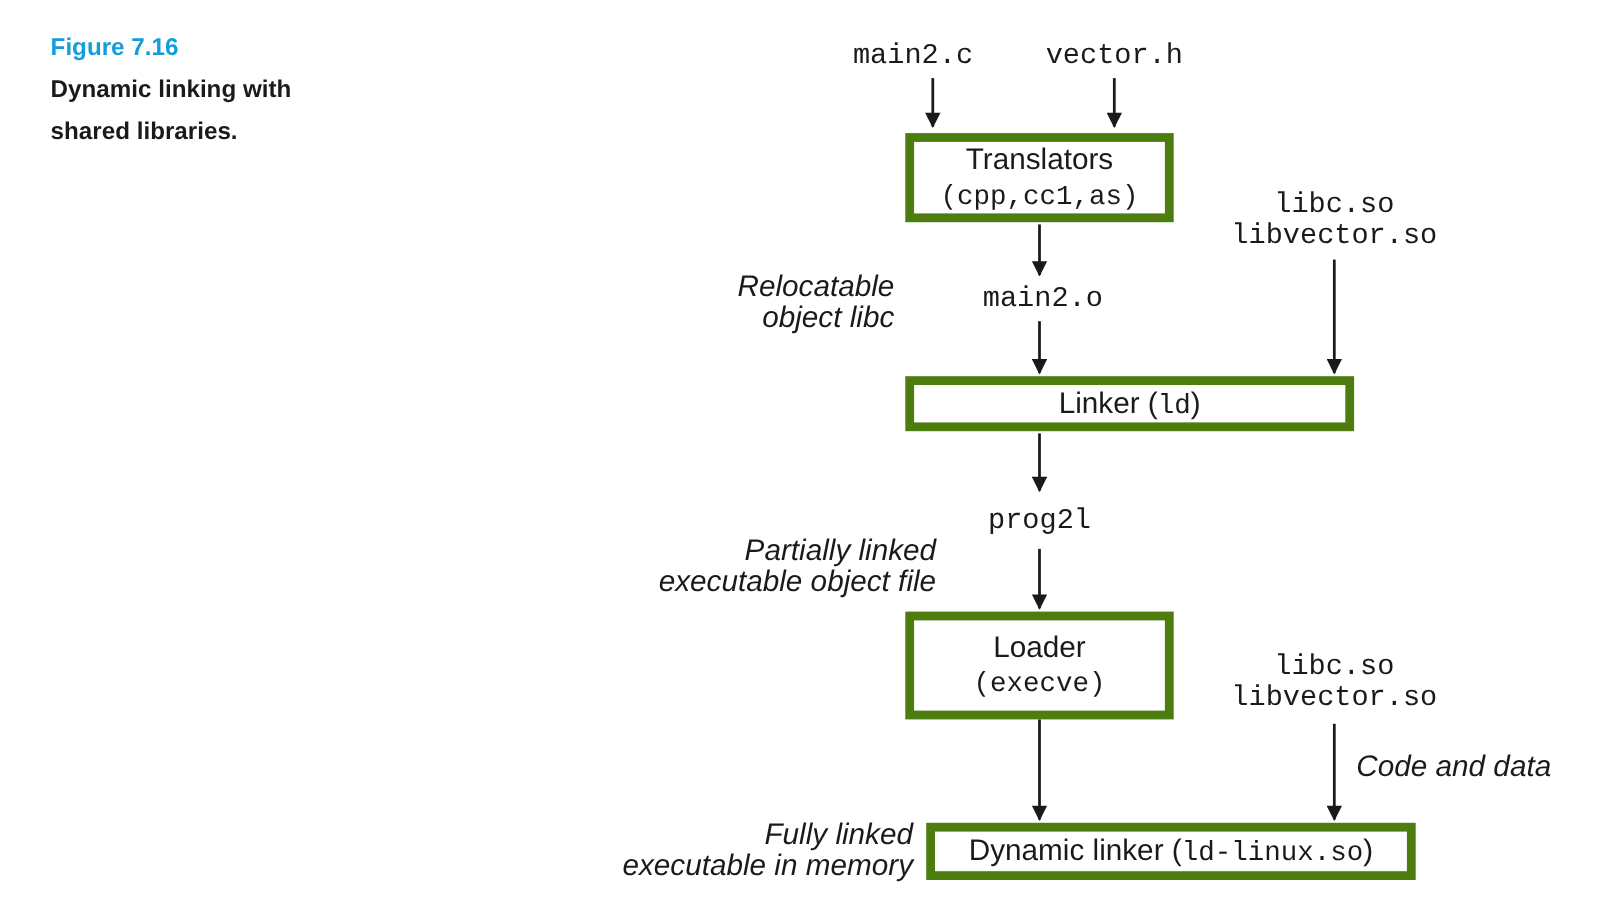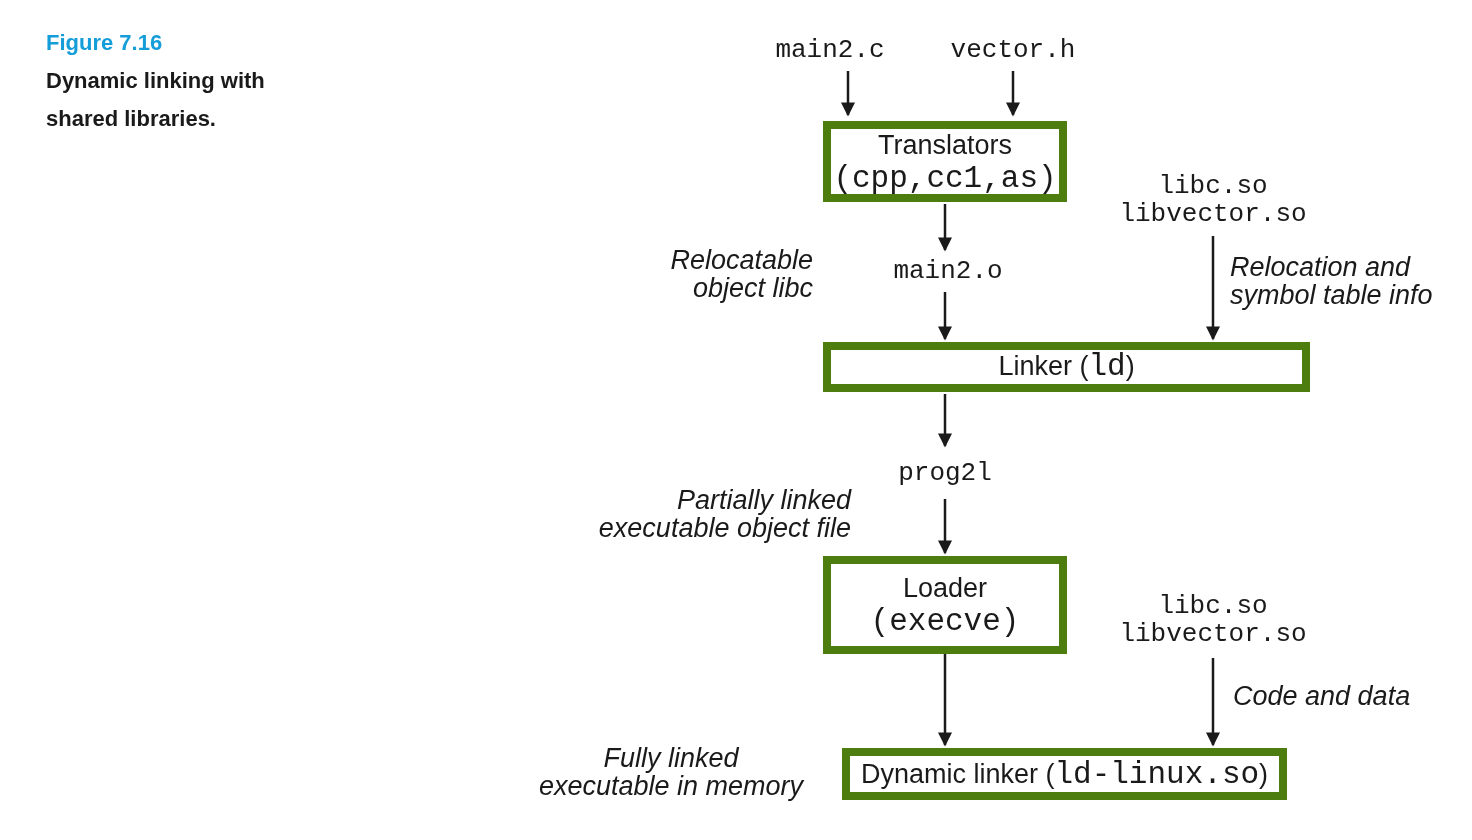--- a/index.html
+++ b/index.html
@@ -39,27 +39,27 @@
     background: #ffffff;
     display: flex;
     flex-direction: column;
     align-items: center;
     justify-content: center;
     text-align: center;
     font-size: 27px;
     line-height: 34px;
   }
   .box-translators { left: 823px; top: 121px; width: 244px; height: 81px; }
-  .box-linker      { left: 823px; top: 342px; width: 487px; height: 50px; justify-content: flex-end; }
+  .box-linker      { left: 823px; top: 342px; width: 408px; height: 50px; }
   .box-loader      { left: 823px; top: 556px; width: 244px; height: 98px; }
   .box-dynlinker   { left: 842px; top: 748px; width: 445px; height: 52px; }
 
   .mono {
     font-family: "Liberation Mono", monospace;
-    font-size: 31px;
+    font-size: 25px;
   }
 
   
   .code-label {
     font-family: "Liberation Mono", monospace;
     font-size: 26px;
     line-height: 28px;
     white-space: nowrap;
     text-align: center;
     transform: translateX(-50%);
@@ -124,24 +124,20 @@
   <div class="abs annot right-aligned" style="right:659px; top:246px;">
     <div>Relocatable</div>
     <div>object libc</div>
   </div>
   <div class="abs code-label" style="left:948px; top:257px;">main2.o</div>
 
   <div class="abs code-label" style="left:1213px; top:172px;">
     <div>libc.so</div>
     <div>libvector.so</div>
   </div>
-  <div class="abs annot left-aligned" style="left:1230px; top:253px;">
-    <div>Relocation and</div>
-    <div>symbol table info</div>
-  </div>
 
   <div class="abs node-box box-linker">
     <span><span>Linker (</span><span class="mono">ld</span><span>)</span></span>
   </div>
 
   <div class="abs annot right-aligned" style="right:621px; top:438px;margin-top:48px;">
     <div>Partially linked</div>
     <div>executable object file</div>
   </div>
   <div class="abs code-label" style="left:945px; top:459px;">prog2l</div>
@@ -150,21 +146,21 @@
     <span>Loader</span>
     <span class="mono">(execve)</span>
   </div>
 
   <div class="abs code-label" style="left:1213px; top:592px;">
     <div>libc.so</div>
     <div>libvector.so</div>
   </div>
   <div class="abs annot left-aligned" style="left:1233px; top:682px;">Code and data</div>
 
-  <div class="abs annot right-aligned" style="right:669px; top:744px;text-align:center;">
+  <div class="abs annot right-aligned" style="right:642px; top:744px;">
     <div>Fully linked</div>
     <div>executable in memory</div>
   </div>
 
   <div class="abs node-box box-dynlinker">
     <span><span>Dynamic linker (</span><span class="mono">ld-linux.so</span><span>)</span></span>
   </div>
 
 </div>
 

